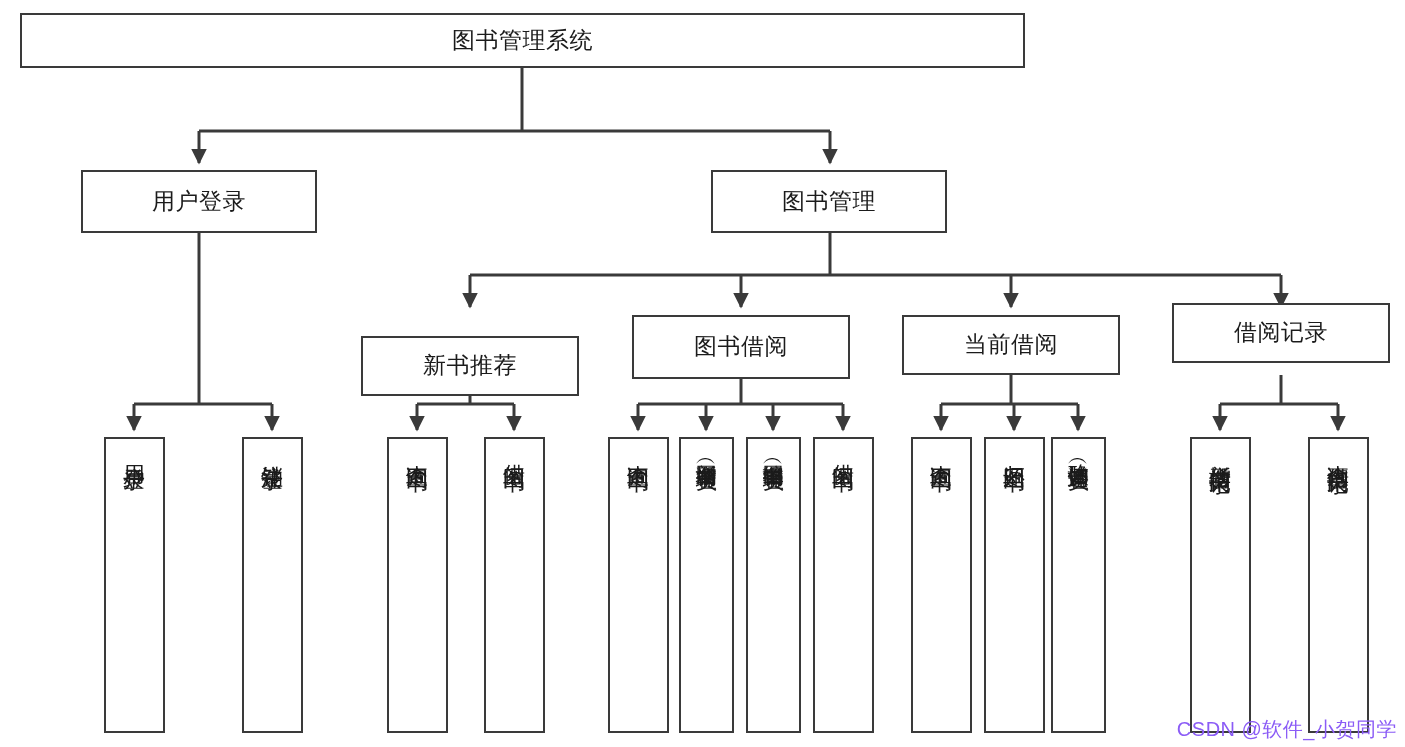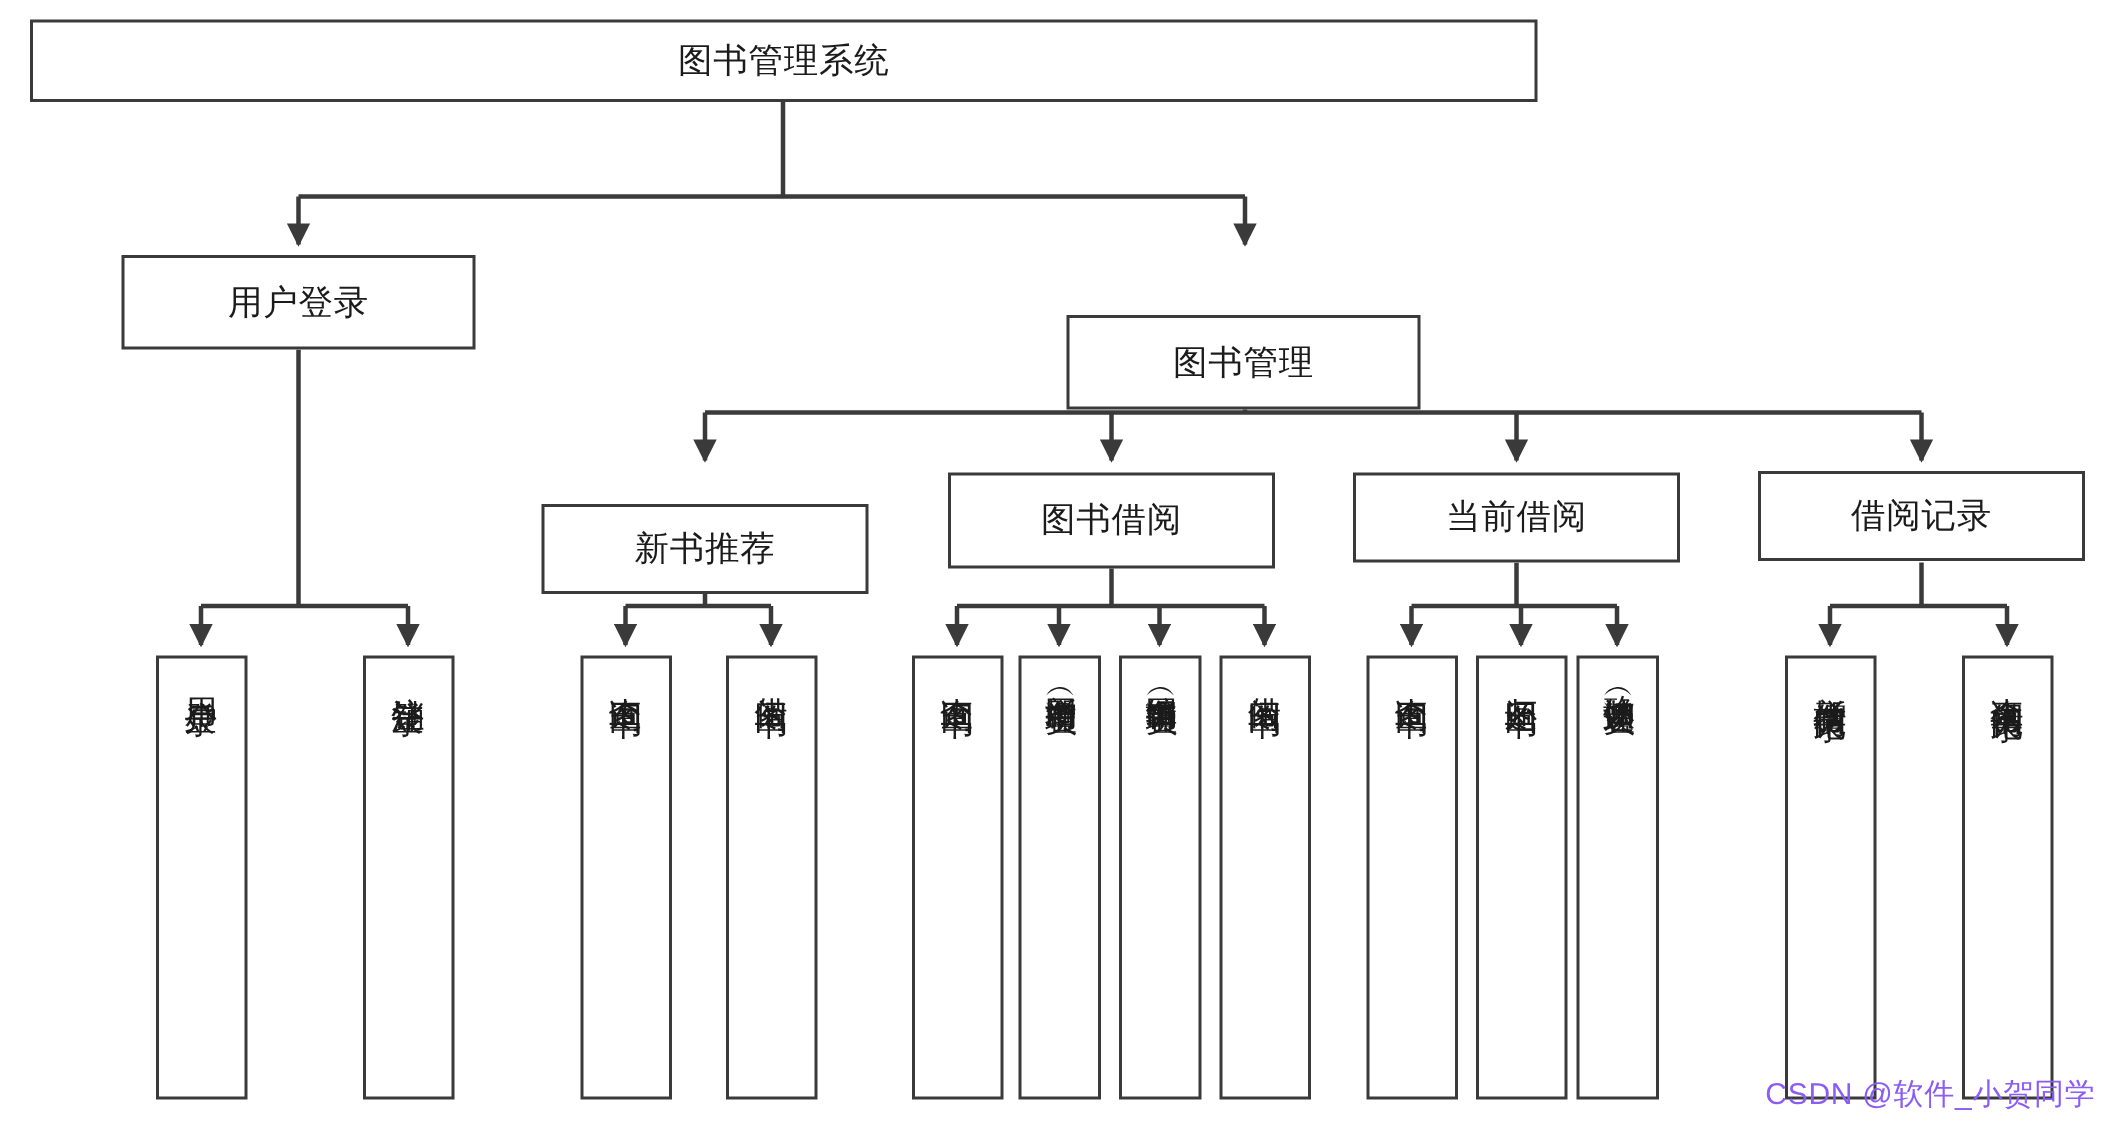--- a/index.html
+++ b/index.html
@@ -126,34 +126,34 @@
     </g>
   </svg>
 
   <div class="node horiz" id="node-root" style="left: 20px; top: 13px; width: 1005px; height: 55px;">
     <span class="label">图书管理系统</span>
   </div>
 
   <div class="node horiz" id="node-l2-0" style="left: 81px; top: 170px; width: 236px; height: 63px;">
     <span class="label">用户登录</span>
   </div>
-  <div class="node horiz" id="node-l2-1" style="left: 711px; top: 170px; width: 236px; height: 63px; margin-top: 40px;">
+  <div class="node horiz" id="node-l2-1" style="left: 711px; top: 170px; width: 236px; height: 63px;">
     <span class="label">图书管理</span>
   </div>
 
   <div class="node horiz" id="node-l3-0" style="left: 361px; top: 316px; width: 218px; height: 60px; margin-top: 20px;">
     <span class="label">新书推荐</span>
   </div>
   <div class="node horiz" id="node-l3-1" style="left: 632px; top: 315px; width: 218px; height: 64px;">
     <span class="label">图书借阅</span>
   </div>
   <div class="node horiz" id="node-l3-2" style="left: 902px; top: 315px; width: 218px; height: 60px; justify-content: center;">
     <span class="label">当前借阅</span>
   </div>
-  <div class="node horiz" id="node-l3-3" style="left: 1172px; top: 314px; width: 218px; height: 60px;">
+  <div class="node horiz" id="node-l3-3" style="left: 1172px; top: 303px; width: 218px; height: 60px;">
     <span class="label">借阅记录</span>
   </div>
 
   <div class="node vert" id="node-leaf-0" style="left: 104px; top: 437px; width: 61px; height: 296px;">
     <span class="label">用户登录</span>
   </div>
   <div class="node vert" id="node-leaf-1" style="left: 242px; top: 437px; width: 61px; height: 296px;">
     <span class="label">注销登录</span>
   </div>
   <div class="node vert" id="node-leaf-2" style="left: 387px; top: 437px; width: 61px; height: 296px;">

